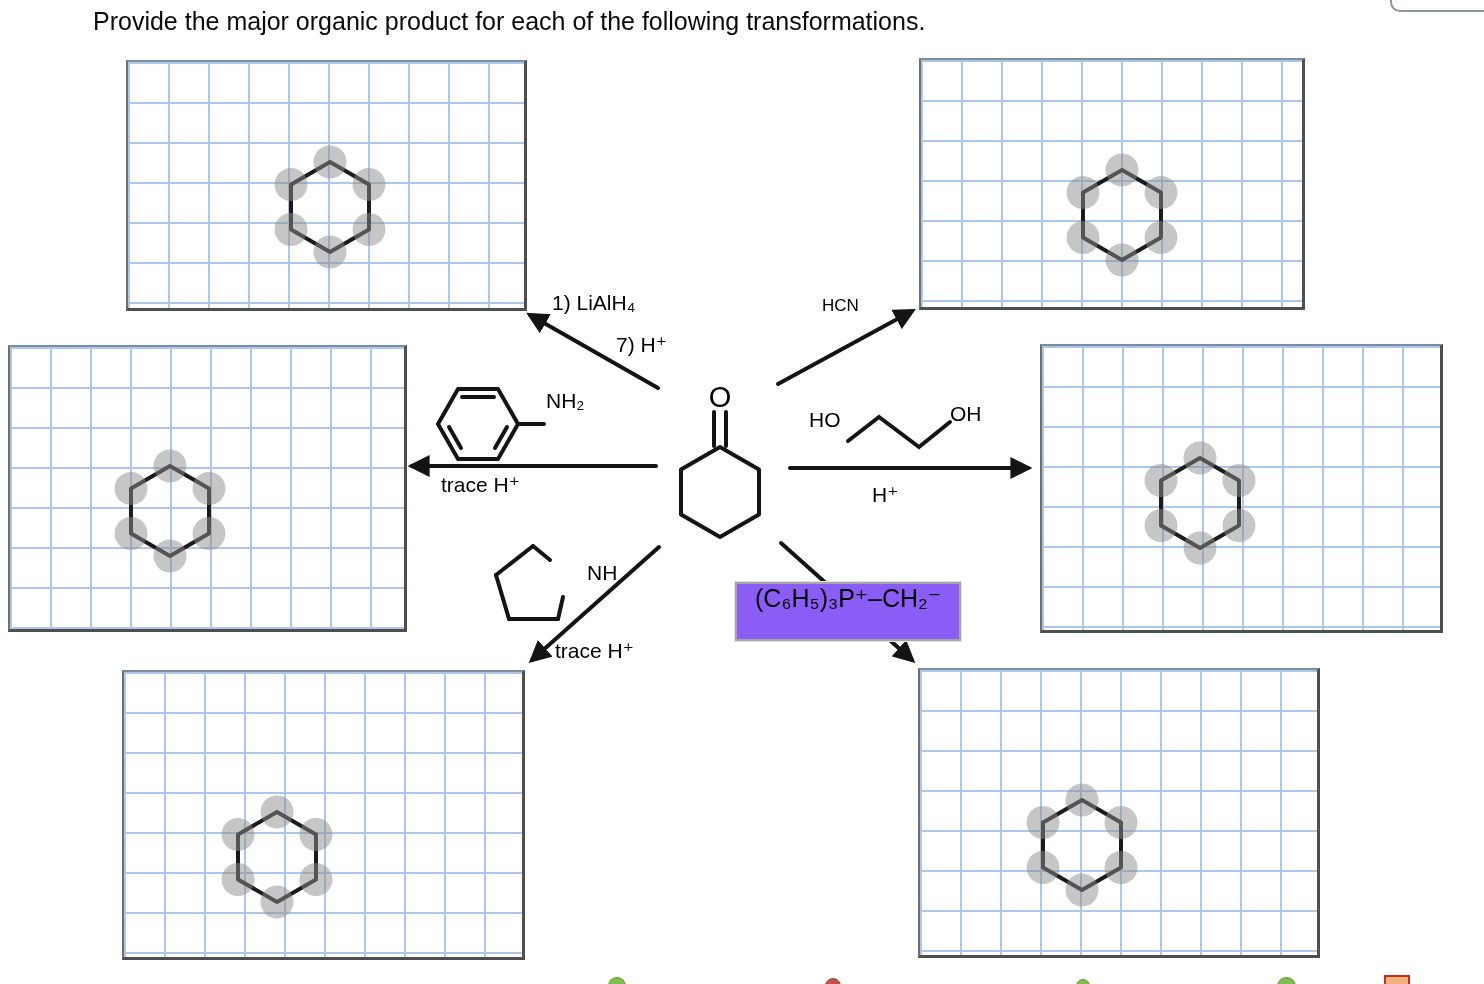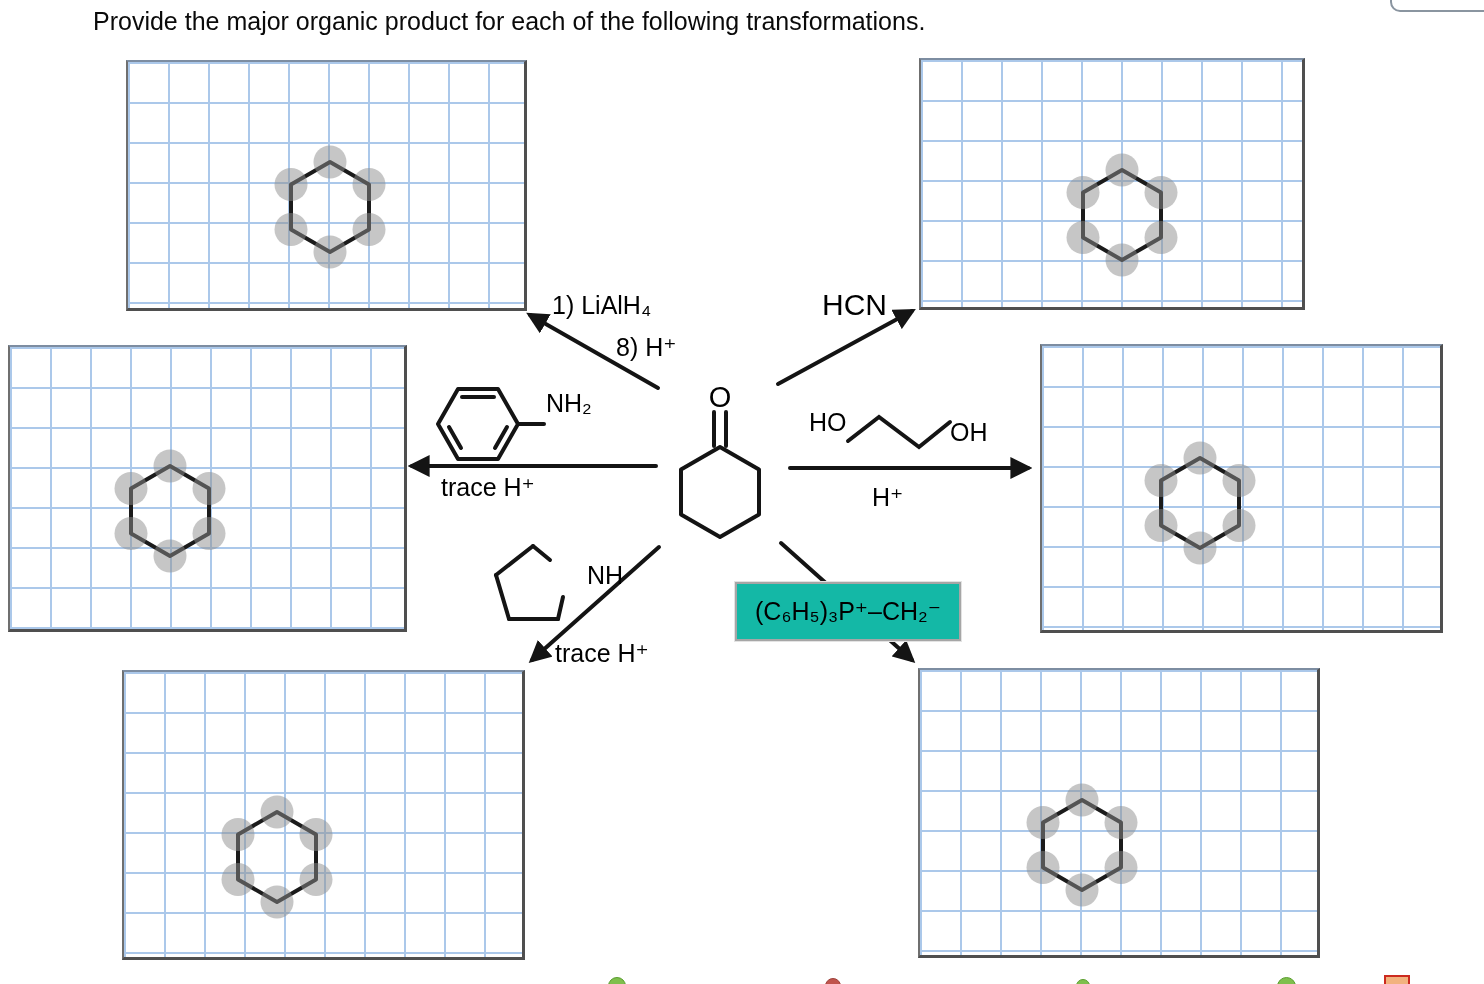--- a/index.html
+++ b/index.html
@@ -13,24 +13,24 @@
         border-bottom:3px solid var(--box-border-shadow,#4f4f4f);
         background-image:
           linear-gradient(to right, var(--grid-line,#abc8ea) 1.6px, transparent 1.6px),
           linear-gradient(to bottom, var(--grid-line,#abc8ea) 1.6px, transparent 1.6px);
         background-size:40px 40px;}
   .abox svg{position:absolute;left:0;top:0;width:100%;height:100%;}
   svg polygon.ring{fill:none;stroke:#1b1b1b;stroke-width:4;stroke-linejoin:round;}
   svg circle.handle{fill:var(--vertex-handle,#8d8d8d);fill-opacity:0.5;}
   .overlay{position:absolute;left:0;top:0;pointer-events:none;}
   .bond{stroke:#141414;stroke-width:4;fill:none;stroke-linecap:round;}
-  .lbl{position:absolute;font-size:25px;white-space:nowrap;color:#000;}
+  .lbl{position:absolute;font-size:21px;white-space:nowrap;color:#000;}
   .reagent-box{position:absolute;left:735px;top:582px;width:222px;height:55px;
-        background:#14b8a6;border:2px solid var(--reagent-box-border,#a6a6a6);
-        box-shadow:0 0 0 1px #e3e3e3;display:flex;align-items:center;justify-content:center;
+        background:#8b5cf6;border:2px solid var(--reagent-box-border,#a6a6a6);
+        box-shadow:0 0 0 1px #e3e3e3;display:flex;align-items:flex-start;justify-content:center;
         font-size:25px;}
   .corner-btn{position:absolute;left:1390px;top:-22px;width:120px;height:30px;
         border:2px solid #8a95a0;border-radius:10px;background:#fff;}
   .mini-icon{position:absolute;border-radius:50%;}
 </style>
 </head>
 <body>
 
 <div class="page">
 
@@ -154,29 +154,29 @@
       <line class="bond" x1="496" y1="575" x2="509" y2="619"></line>
       <line class="bond" x1="509" y1="619" x2="558" y2="619"></line>
       <line class="bond" x1="558" y1="619" x2="563" y2="597"></line>
       <line class="bond" x1="533" y1="546" x2="550" y2="560"></line>
     </g>
   </svg>
 
   <div class="lbl" style="left:705px;top:381px;width:30px;text-align:center;font-size:29px">O</div>
 
   <div class="lbl" style="left:552px;top:291px">1) LiAlH₄</div>
-  <div class="lbl" style="left:616px;top:333px">8) H⁺</div>
+  <div class="lbl" style="left:616px;top:333px">7) H⁺</div>
 
-  <div class="lbl" style="left:822px;top:288px;font-size:30px">HCN</div>
+  <div class="lbl" style="left:822px;top:296px;font-size:17px">HCN</div>
 
   <div class="lbl" style="left:546px;top:389px">NH₂</div>
   <div class="lbl" style="left:441px;top:473px">trace H⁺</div>
 
   <div class="lbl" style="left:809px;top:408px">HO</div>
-  <div class="lbl" style="left:950px;top:418px">OH</div>
+  <div class="lbl" style="left:950px;top:402px">OH</div>
   <div class="lbl" style="left:872px;top:483px">H⁺</div>
 
   <div class="lbl" style="left:587px;top:561px">NH</div>
   <div class="lbl" style="left:555px;top:639px">trace H⁺</div>
 
   <div class="reagent-box">
     <span>(C₆H₅)₃P⁺–CH₂⁻</span>
   </div>
 
   <div class="mini-icon" style="left:608px;top:977px;width:16px;height:16px;background:var(--icon-green);border:1px solid #5a9e2f"></div>

